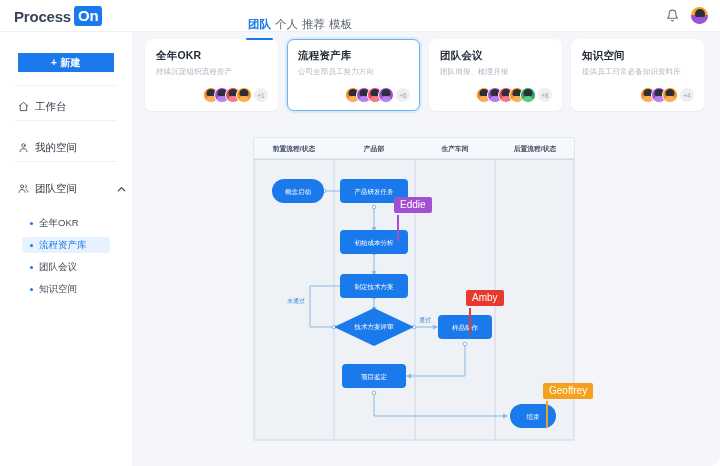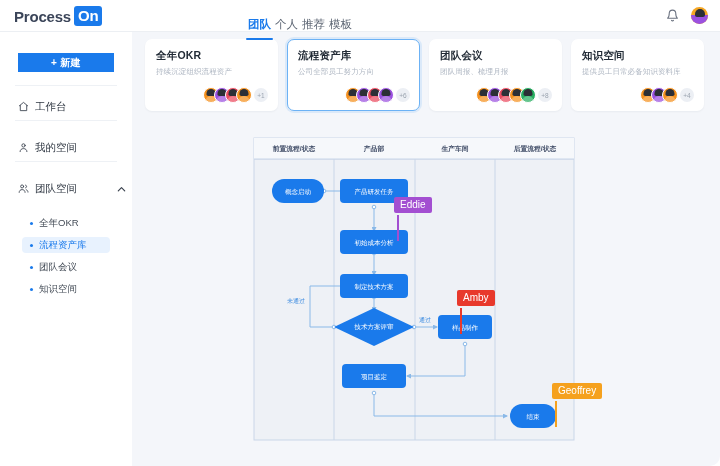--- a/index.html
+++ b/index.html
@@ -332,24 +332,24 @@
         </g>
 
         <text class="edgelabel" x="44" y="167" text-anchor="middle">未通过</text>
         <text class="edgelabel" x="173" y="186" text-anchor="middle">通过</text>
       </svg>
 
       <div class="cursor" style="left:142px;top:61px;">
         <div class="caret" style="background:#a34fd1;"></div>
         <div class="tag" style="background:#a34fd1;">Eddie</div>
       </div>
-      <div class="cursor" style="left:205px;top:154px;">
+      <div class="cursor" style="left:214px;top:154px;">
         <div class="caret" style="background:#e8392c;"></div>
         <div class="tag" style="background:#e8392c;">Amby</div>
       </div>
-      <div class="cursor" style="left:300px;top:247px;">
+      <div class="cursor" style="left:291px;top:247px;">
         <div class="caret" style="background:#f5a11e;"></div>
         <div class="tag" style="background:#f5a11e;">Geoffrey</div>
       </div>
     </div>
 
   </div>
 </div>
 
 </body></html>

